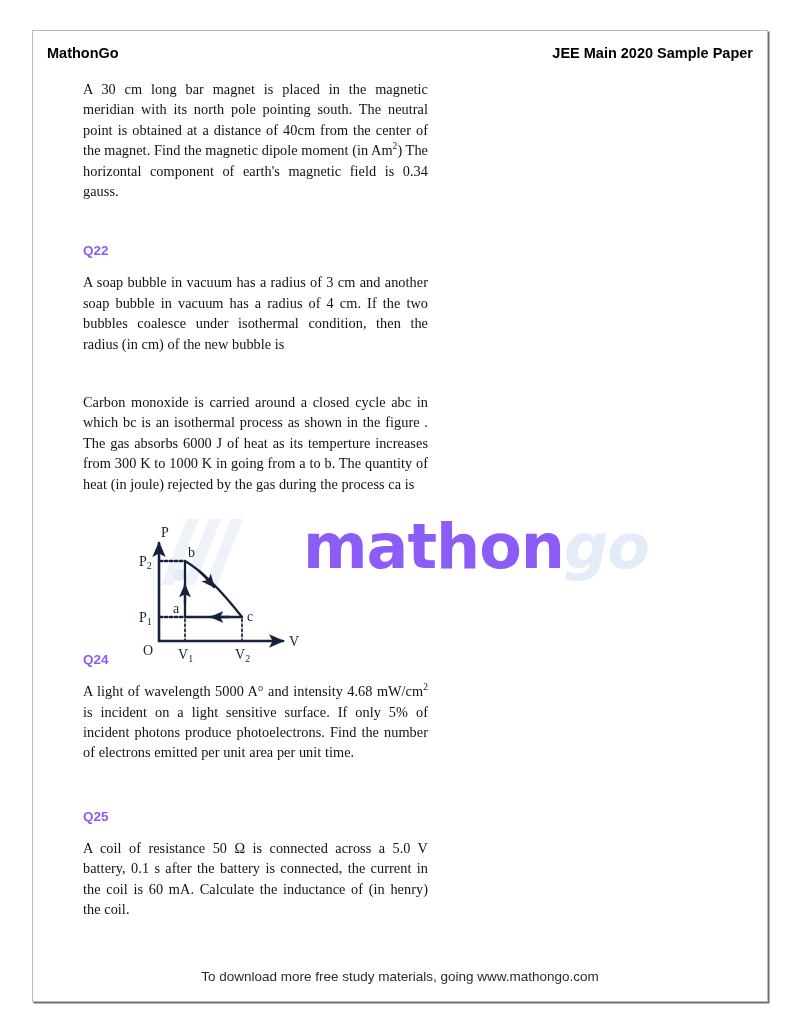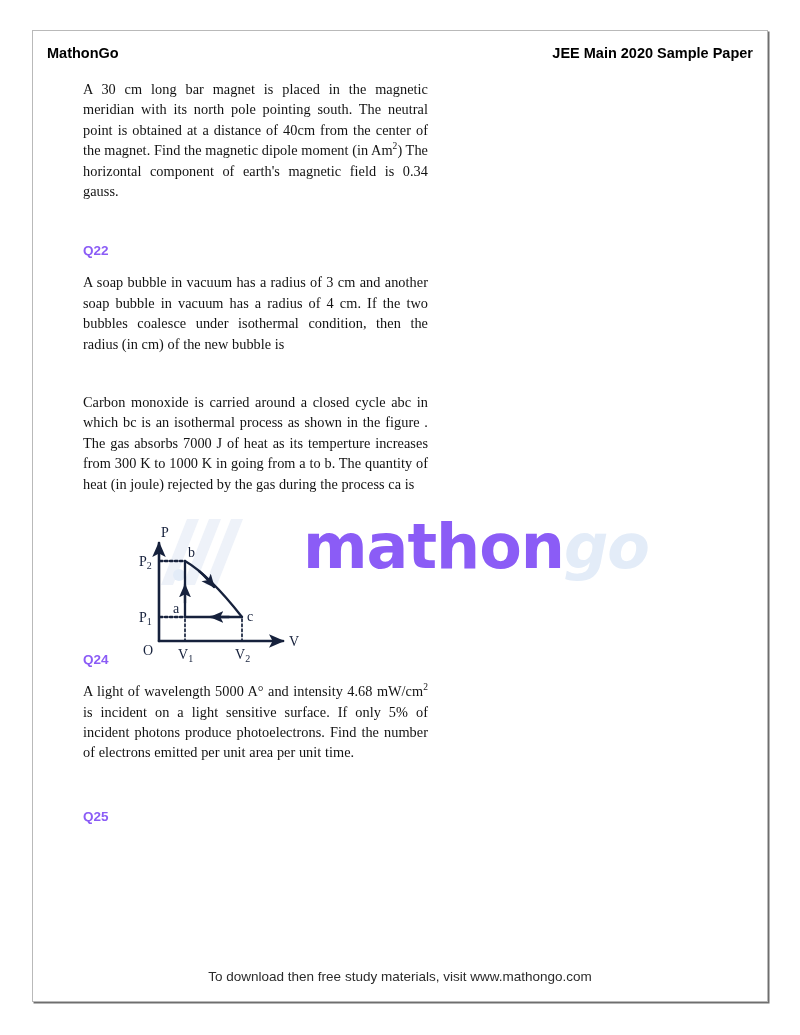--- a/index.html
+++ b/index.html
@@ -167,34 +167,35 @@
     <div class="spacer-22"></div>
 
     <div class="q-block">
       <div class="q-label">Q22</div>
       <p class="q-body">A soap bubble in vacuum has a radius of 3 cm and another soap bubble in vacuum has a radius of 4 cm. If the two bubbles coalesce under isothermal condition, then the radius (in cm) of the new bubble is</p>
     </div>
 
     <div class="spacer-23"></div>
 
     <div class="q-block">
-      <p class="q-body">Carbon monoxide is carried around a closed cycle abc in which bc is an isothermal process as shown in the figure . The gas absorbs 7000 J of heat as its temperture increases from 300 K to 1000 K in going from a to b. The quantity of heat (in joule) rejected by the gas during the process ca is</p>
+      <p class="q-body">Carbon monoxide is carried around a closed cycle abc in which bc is an isothermal process as shown in the figure . The gas absorbs 6000 J of heat as its temperture increases from 300 K to 1000 K in going from a to b. The quantity of heat (in joule) rejected by the gas during the process ca is</p>
     </div>
 
     <div style="height:158px"></div>
 
     <div class="q-block">
       <div class="q-label">Q24</div>
       <p class="q-body">A light of wavelength 5000 A° and intensity 4.68 mW/cm<sup>2</sup> is incident on a light sensitive surface. If only 5% of incident photons produce photoelectrons. Find the  number of electrons emitted per unit area per unit time.</p>
     </div>
 
     <div class="spacer-25"></div>
 
     <div class="q-block">
       <div class="q-label">Q25</div>
+      <p class="q-body">A coil of resistance 50 Ω is connected across a 5.0 V battery, 0.1 s after the battery is connected, the current in the coil is 60 mA. Calculate the inductance of (in henry) the coil.</p>
     </div>
   </div>
 
   <svg id="pv-figure" viewBox="0 0 170 140" xmlns="http://www.w3.org/2000/svg">
     <defs>
       <marker id="arrowEnd" markerWidth="7" markerHeight="7" refX="5.4" refY="2.6" orient="auto" markerUnits="strokeWidth">
         <path d="M0,0 L6,2.6 L0,5.2 L1.4,2.6 z" fill="#16213c"></path>
       </marker>
     </defs>
 
@@ -235,16 +236,16 @@
       <text x="41" y="136">V<tspan font-size="10" dy="3">1</tspan></text>
       <text x="98" y="136">V<tspan font-size="10" dy="3">2</tspan></text>
 
       <text x="51" y="34">b</text>
       <text x="36" y="90">a</text>
       <text x="110" y="98">c</text>
     </g>
   </svg>
 
   <div id="doc-footer">
-    <span>To download then free study materials, visit www.mathongo.com</span>
+    <span>To download more free study materials, going www.mathongo.com</span>
   </div>
 
 </div>
 
 </body></html>

